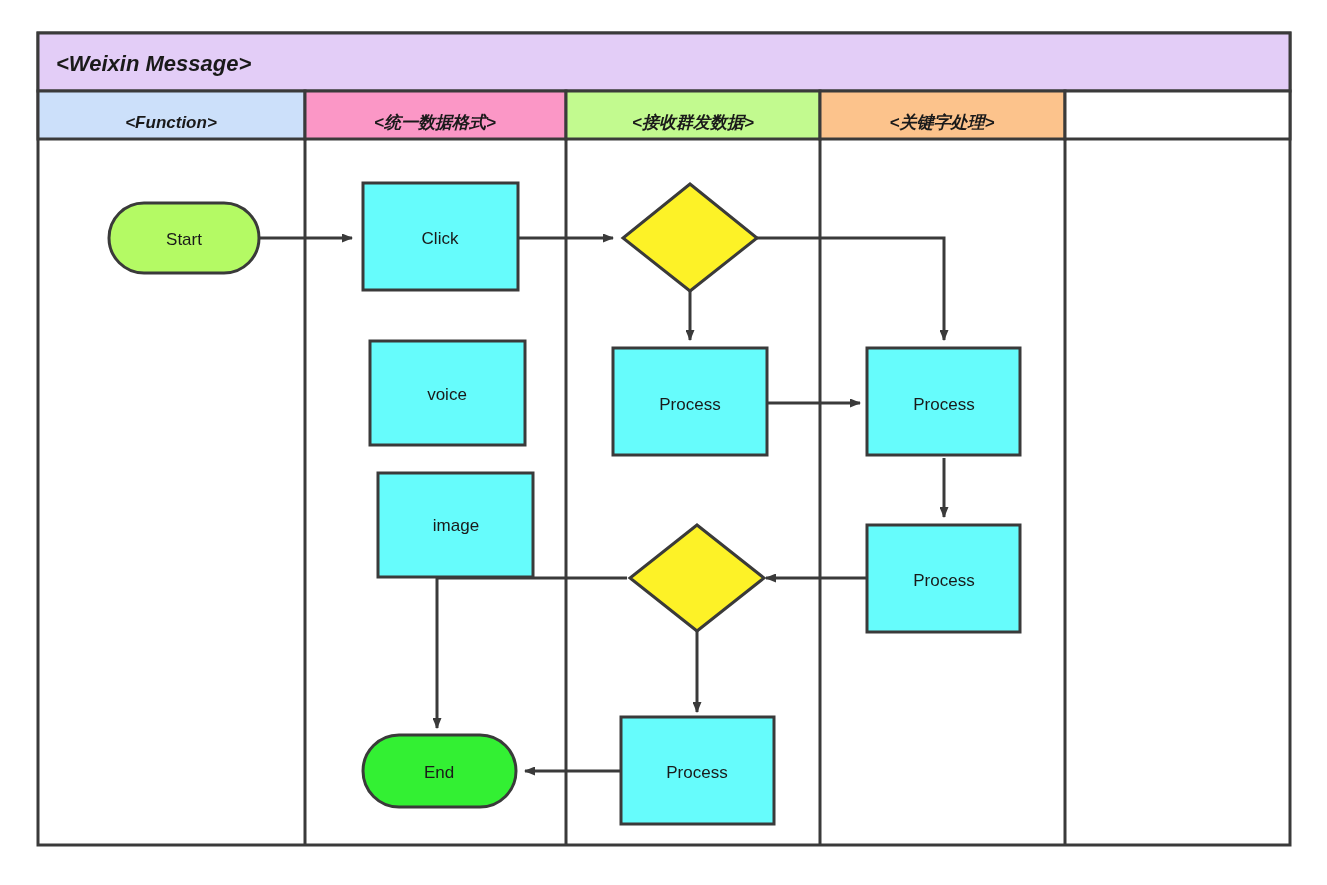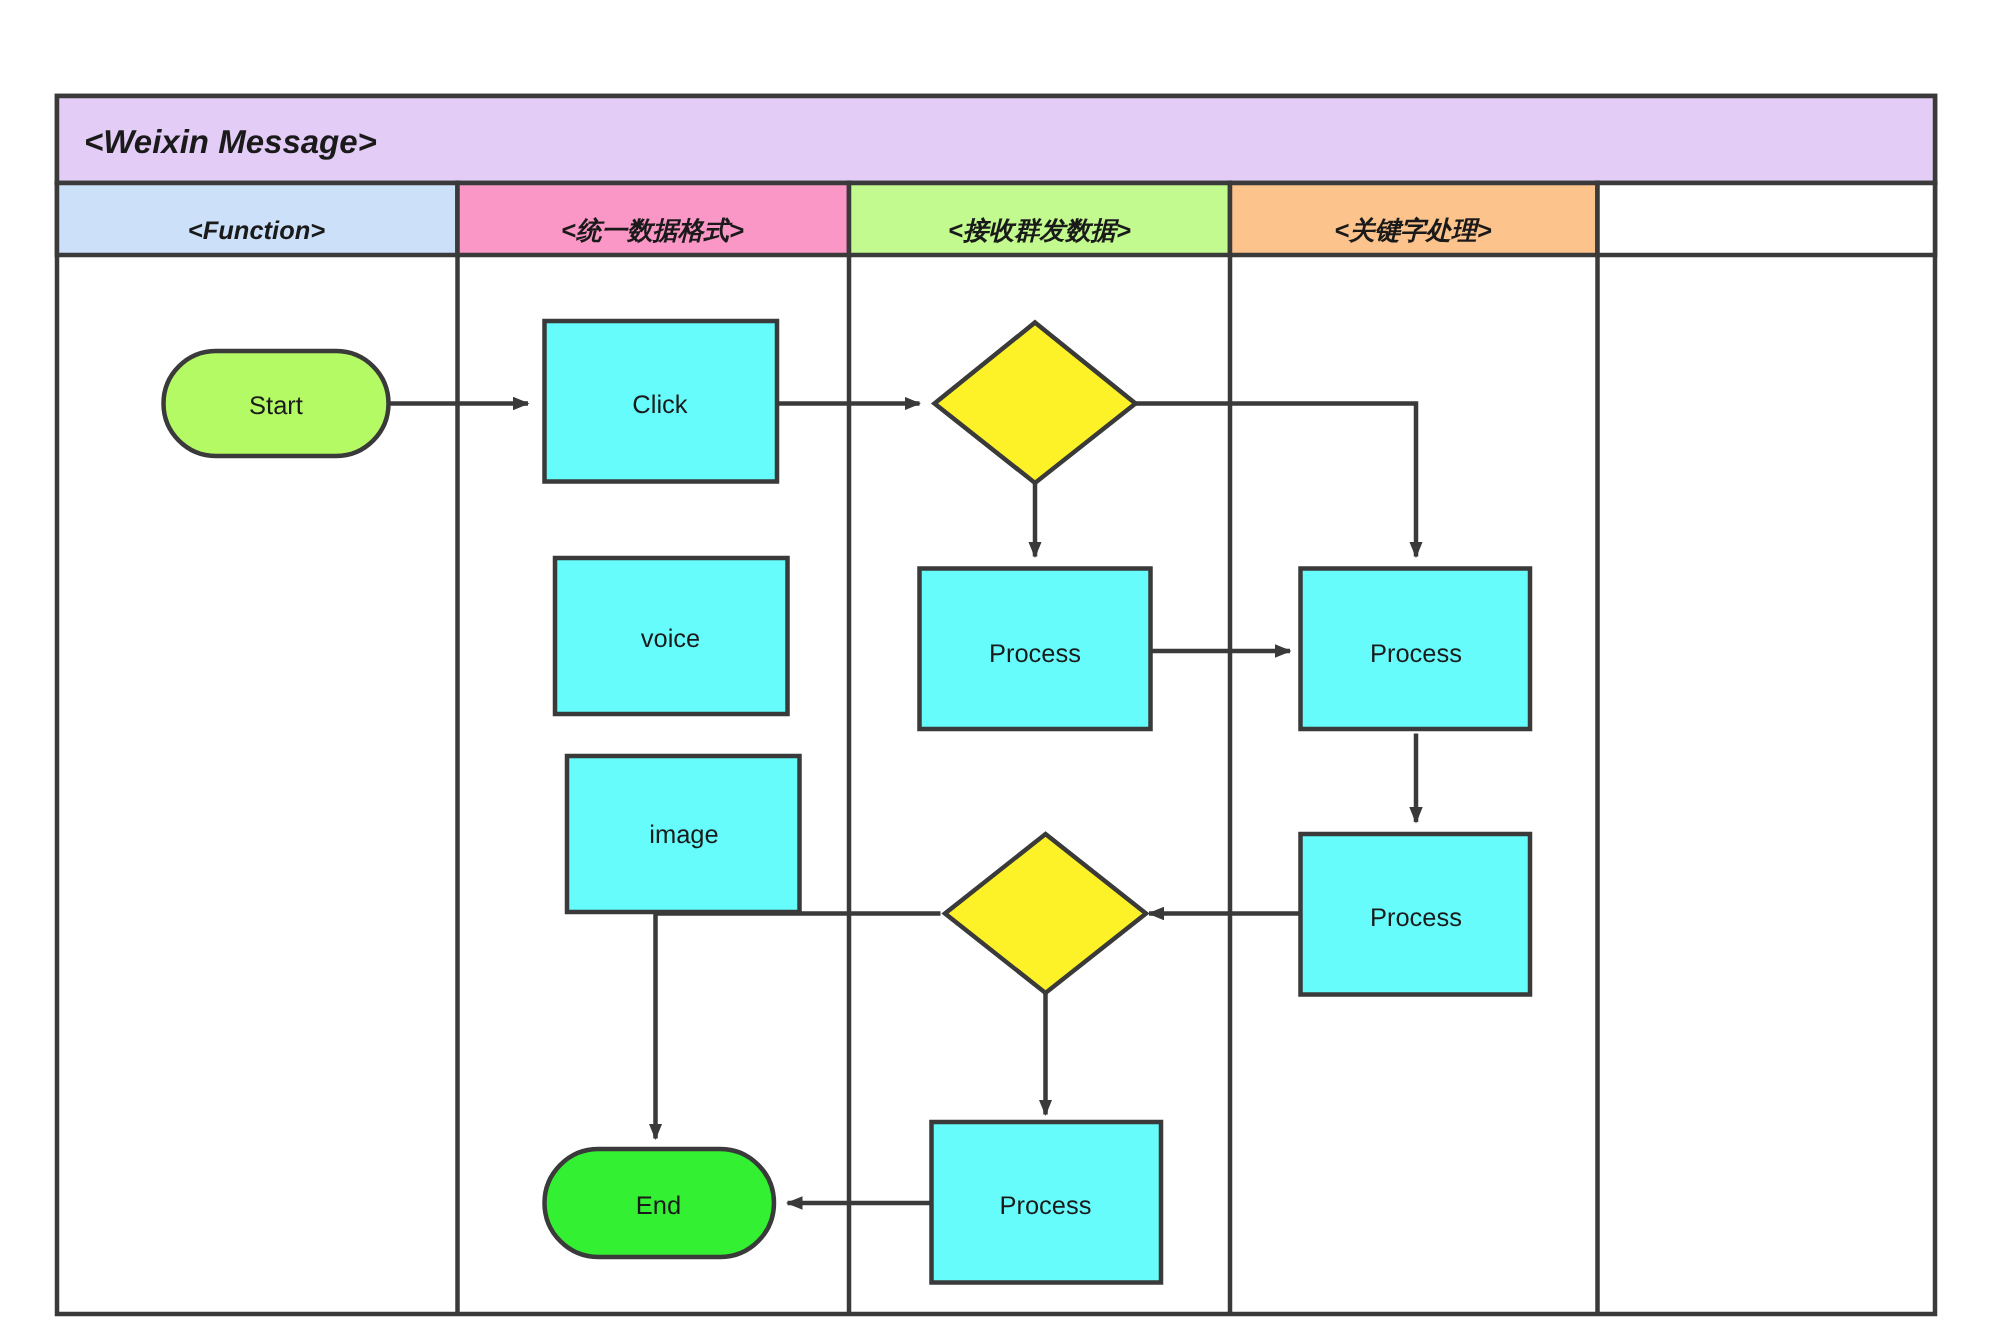--- a/index.html
+++ b/index.html
@@ -11,21 +11,20 @@
     overflow: hidden;
   }
   body {
     font-family: "Liberation Sans", "DejaVu Sans", sans-serif;
   }
   #stage {
     position: relative;
     width: 1327px;
     height: 708px;
     background: #ffffff;
-    margin-top: 31px;
   }
   #flow-svg {
     position: absolute;
     left: 0;
     top: 0;
     width: 1327px;
     height: 885px;
     display: block;
   }
   .lane-title-text {

